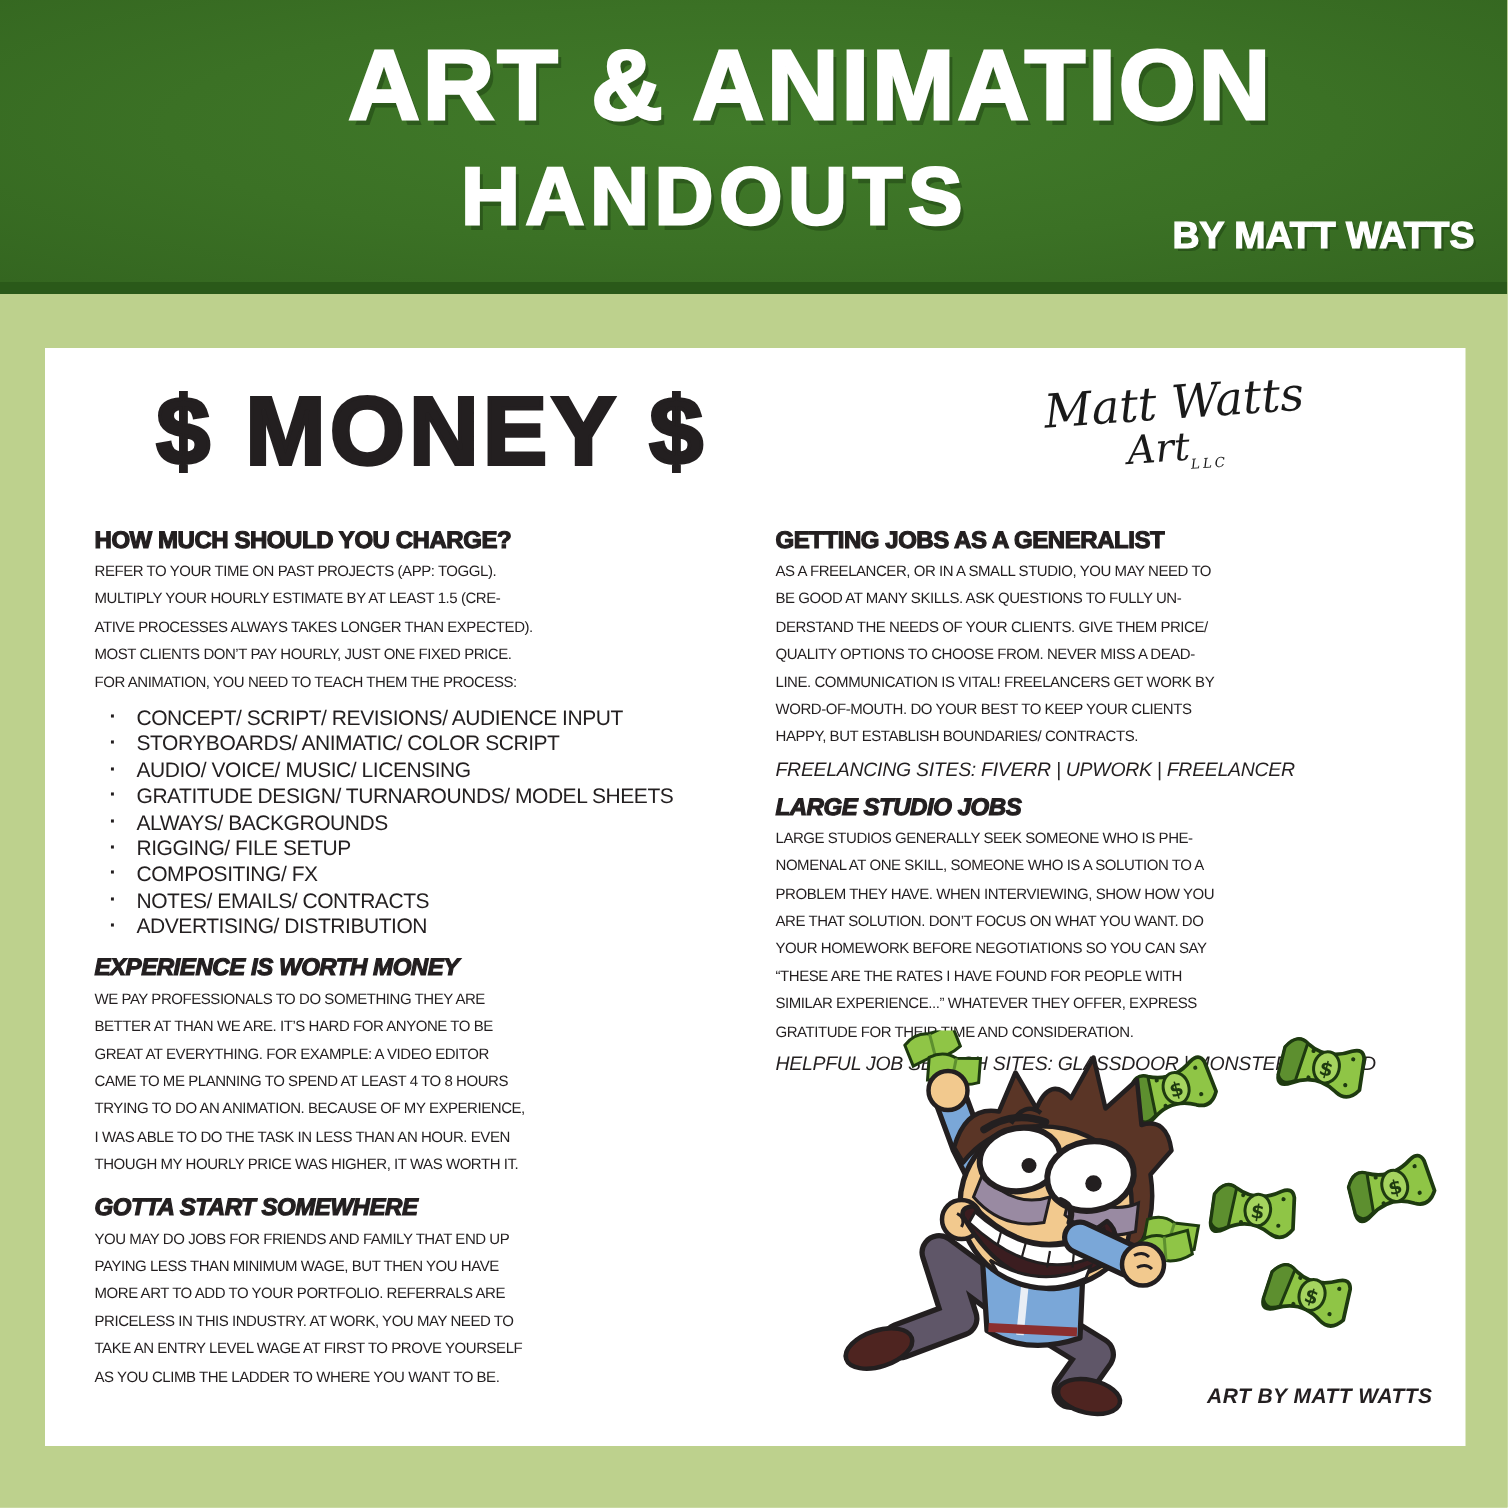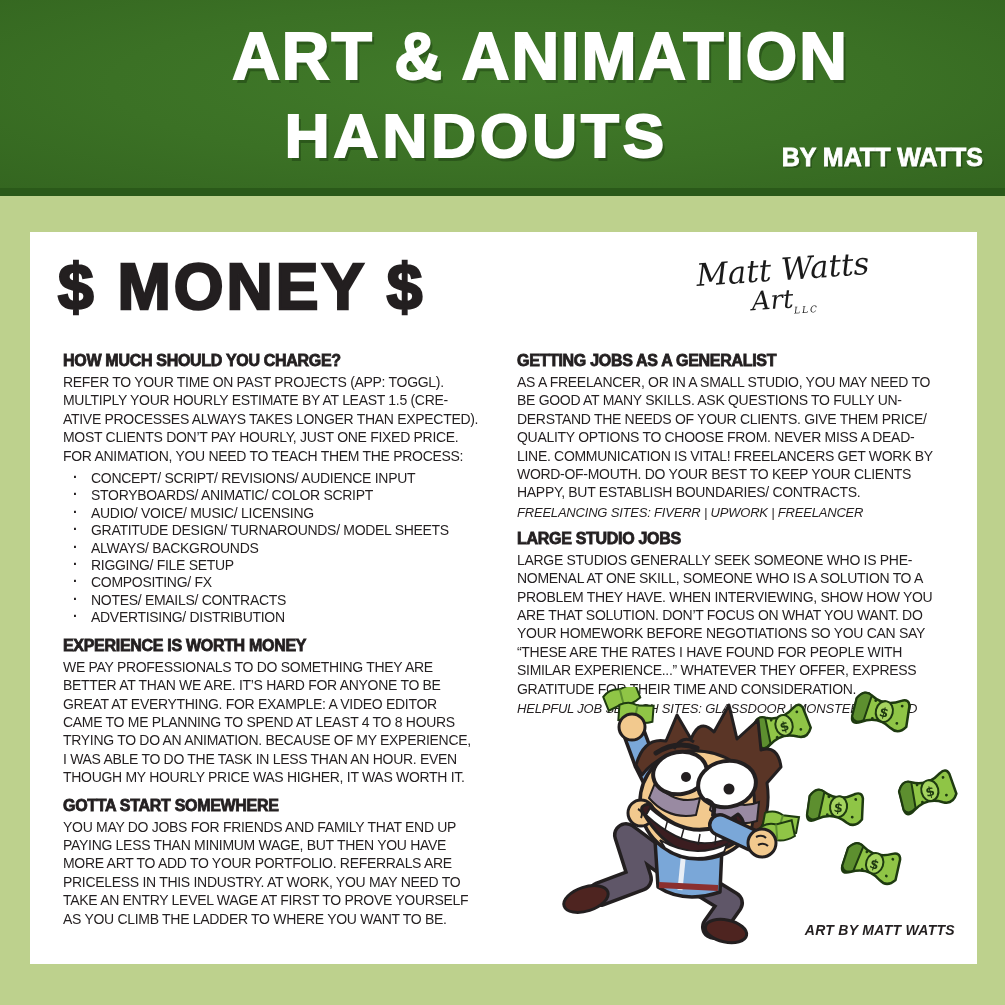--- a/index.html
+++ b/index.html
@@ -8,48 +8,48 @@
 
   
   #header{position:absolute;left:0;top:0;width:1005px;height:188px;
           background:radial-gradient(ellipse at 50% 45%, #417b2a 0%, #3b7125 55%, #346620 100%);}
   #header-strip{position:absolute;left:0;top:188px;width:1005px;height:8px;background:#2a5919;}
   .banner-title{position:absolute;width:100%;text-align:center;color:#ffffff;
           font-weight:900;letter-spacing:2px;
           -webkit-text-stroke:2px #ffffff;
           text-shadow:3px 4px 0 rgba(15,40,8,.35);}
   #title1{top:18px;font-size:66px;margin-left:38px;}
-  #title2{top:100px;font-size:62px;letter-spacing:4px;padding-right:52px;box-sizing:border-box;}
+  #title2{top:100px;font-size:54px;letter-spacing:4px;padding-right:52px;box-sizing:border-box;}
   #byline{position:absolute;right:22px;top:143px;color:#fff;font-size:25px;font-weight:900;
           letter-spacing:0;-webkit-text-stroke:.8px #fff;text-shadow:2px 2px 0 rgba(15,40,8,.35);text-align:right;}
 
   
   #card{position:absolute;left:30px;top:232px;width:947px;height:732px;background:#ffffff;}
 
-  #money-title{position:absolute;left:28px;top:18px;width:460px;
+  #money-title{position:absolute;left:28px;top:18px;width:460px;text-align:center;
           font-size:64px;font-weight:900;letter-spacing:3px;color:#231f20;
           -webkit-text-stroke:2.5px #231f20;}
 
   
   #signature{position:absolute;left:660px;top:20px;width:190px;height:100px;text-align:center;
           font-family:"DejaVu Serif",serif;font-style:italic;color:#1a1a1a;
           transform:rotate(-4deg);}
   #sig-name{font-size:31px;line-height:34px;}
   #sig-art{font-size:26px;line-height:26px;}
   #sig-llc{font-size:9px;vertical-align:sub;letter-spacing:2px;}
 
   
   .col{position:absolute;top:120px;}
   #col-left{left:33px;width:448px;}
   #col-right{left:487px;width:445px;}
 
   h2.sec{margin:0 0 3px 0;font-size:16px;font-weight:900;letter-spacing:-.3px;
          -webkit-text-stroke:.8px #231f20;}
-  h2.sec.gap{margin-top:10px;}
-  p.body{margin:0 0 5px 0;font-size:14px;line-height:18.4px;letter-spacing:-.3px;
+  h2.sec.gap{margin-top:10px;font-style:italic;}
+  p.body{margin:0 0 5px 0;font-size:10px;line-height:18.4px;letter-spacing:-.3px;
          white-space:pre-line;}
   p.note{margin:-2px 0 0 0;font-size:13px;font-style:italic;letter-spacing:-.2px;}
   ul.blist{margin:2px 0 6px 0;padding:0 0 0 8px;list-style:none;}
   ul.blist li{font-size:14px;line-height:17.4px;letter-spacing:-.3px;padding-left:20px;position:relative;}
   ul.blist li::before{content:"·";position:absolute;left:2px;top:-1px;font-weight:bold;}
 
   
   #illustration{position:absolute;left:498px;top:455px;width:445px;height:262px;}
   #art-credit{position:absolute;right:22px;top:690px;font-size:14px;font-style:italic;
           font-weight:bold;letter-spacing:.3px;}

